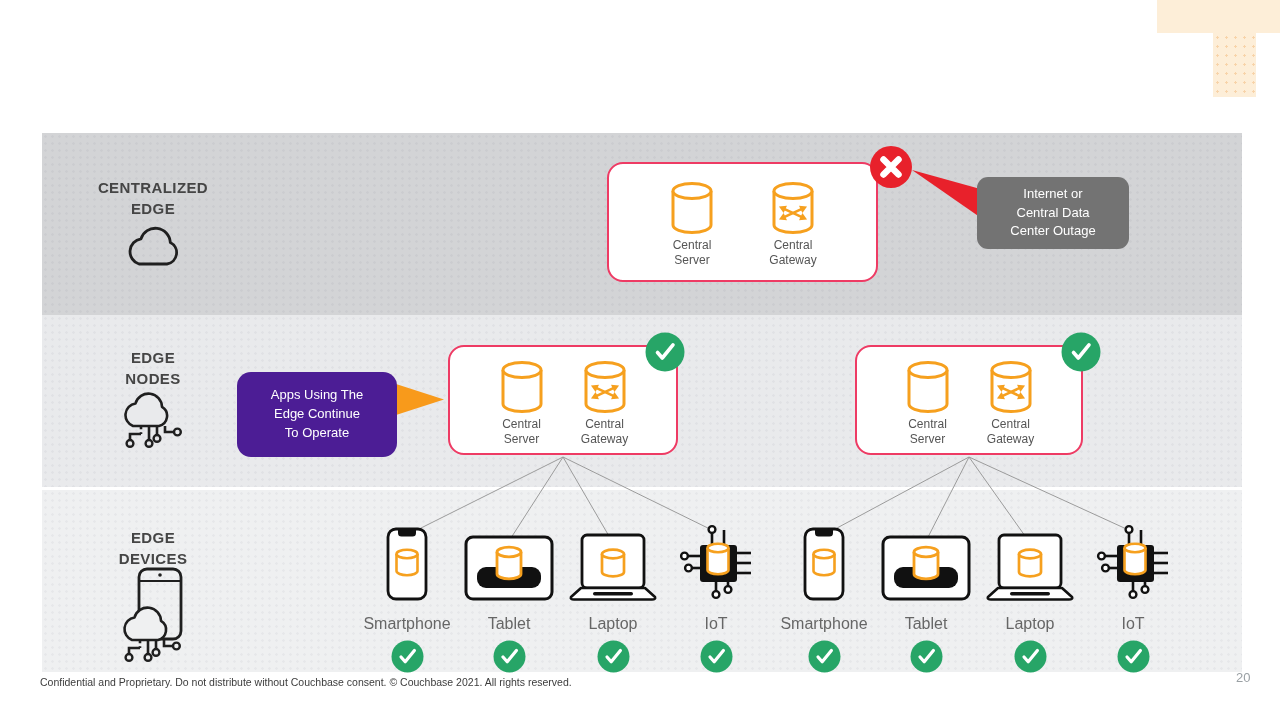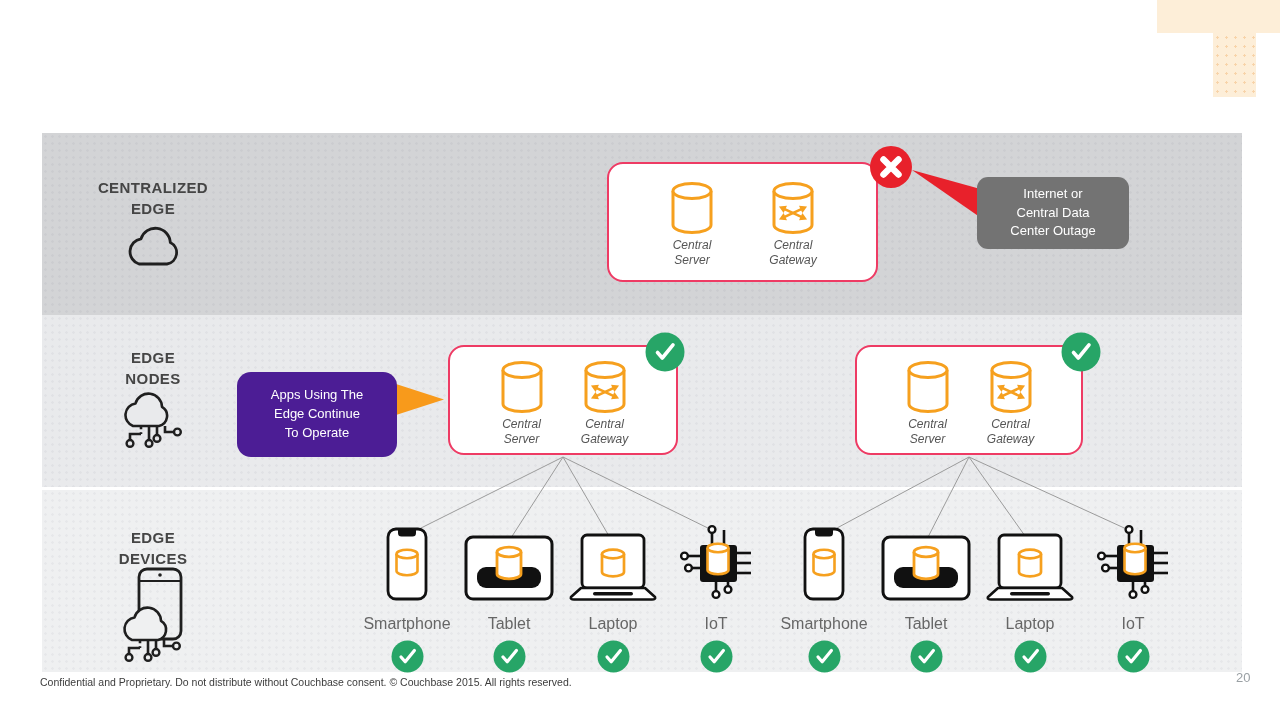--- a/index.html
+++ b/index.html
@@ -19,21 +19,21 @@
   .band-nodes   { top:315px; height:172px; background-color:#e9eaec; }
   .band-devices { top:490px; height:182px; background-color:#eff0f1; }
 
   .rail-label { position:absolute; left:58px; width:190px; text-align:center; font-weight:bold; font-size:15px;
                 line-height:1.38; color:#454545; letter-spacing:0.4px; white-space:pre-line; z-index:3; }
   .rail-icon  { position:absolute; left:58px; width:190px; display:flex; justify-content:center; z-index:3; }
 
   .overlay { position:absolute; left:0; top:0; z-index:2; pointer-events:none; }
 
   .node-box { position:absolute; background:#fff; border:2.2px solid #ee3b64; border-radius:16px;
-              display:flex; justify-content:center; align-items:flex-start; z-index:3;font-style:italic; }
+              display:flex; justify-content:center; align-items:flex-start; z-index:3; }
   .box-cloud { gap:17px; padding-top:17px; }
   .box-edge  { gap:0;    padding-top:13px; }
   .db-col  { display:flex; flex-direction:column; align-items:center; width:84px; }
   .box-edge .db-col { width:83px; }
   .db-label { margin-top:3px; font-size:12px; line-height:1.25; color:#555; text-align:center; white-space:pre-line; }
 
   .badge { position:absolute; z-index:4; line-height:0; }
 
   .callout { position:absolute; z-index:4; display:flex; align-items:center; justify-content:center;
              text-align:center; color:#fff; font-size:13px; line-height:1.45; white-space:pre-line; }
@@ -424,16 +424,16 @@
     </div>
     <div class="device-label">IoT</div>
     <div class="device-check">
       <svg width="33" height="33" viewBox="0 0 33 33">
           <circle cx="16.5" cy="16.5" r="16" fill="#27a567"></circle>
           <path d="M10 17 L14.2 21.8 L23.4 10.4" stroke="#fff" stroke-width="3.2" fill="none" stroke-linecap="round" stroke-linejoin="round"></path>
         </svg>
     </div>
   </div>
 
-  <div class="footer">Confidential and Proprietary. Do not distribute without Couchbase consent. © Couchbase 2015. All rights reserved.</div>
+  <div class="footer">Confidential and Proprietary. Do not distribute without Couchbase consent. © Couchbase 2021. All rights reserved.</div>
   <div class="pagenum">20</div>
 
 </div>
 
 </body></html>

